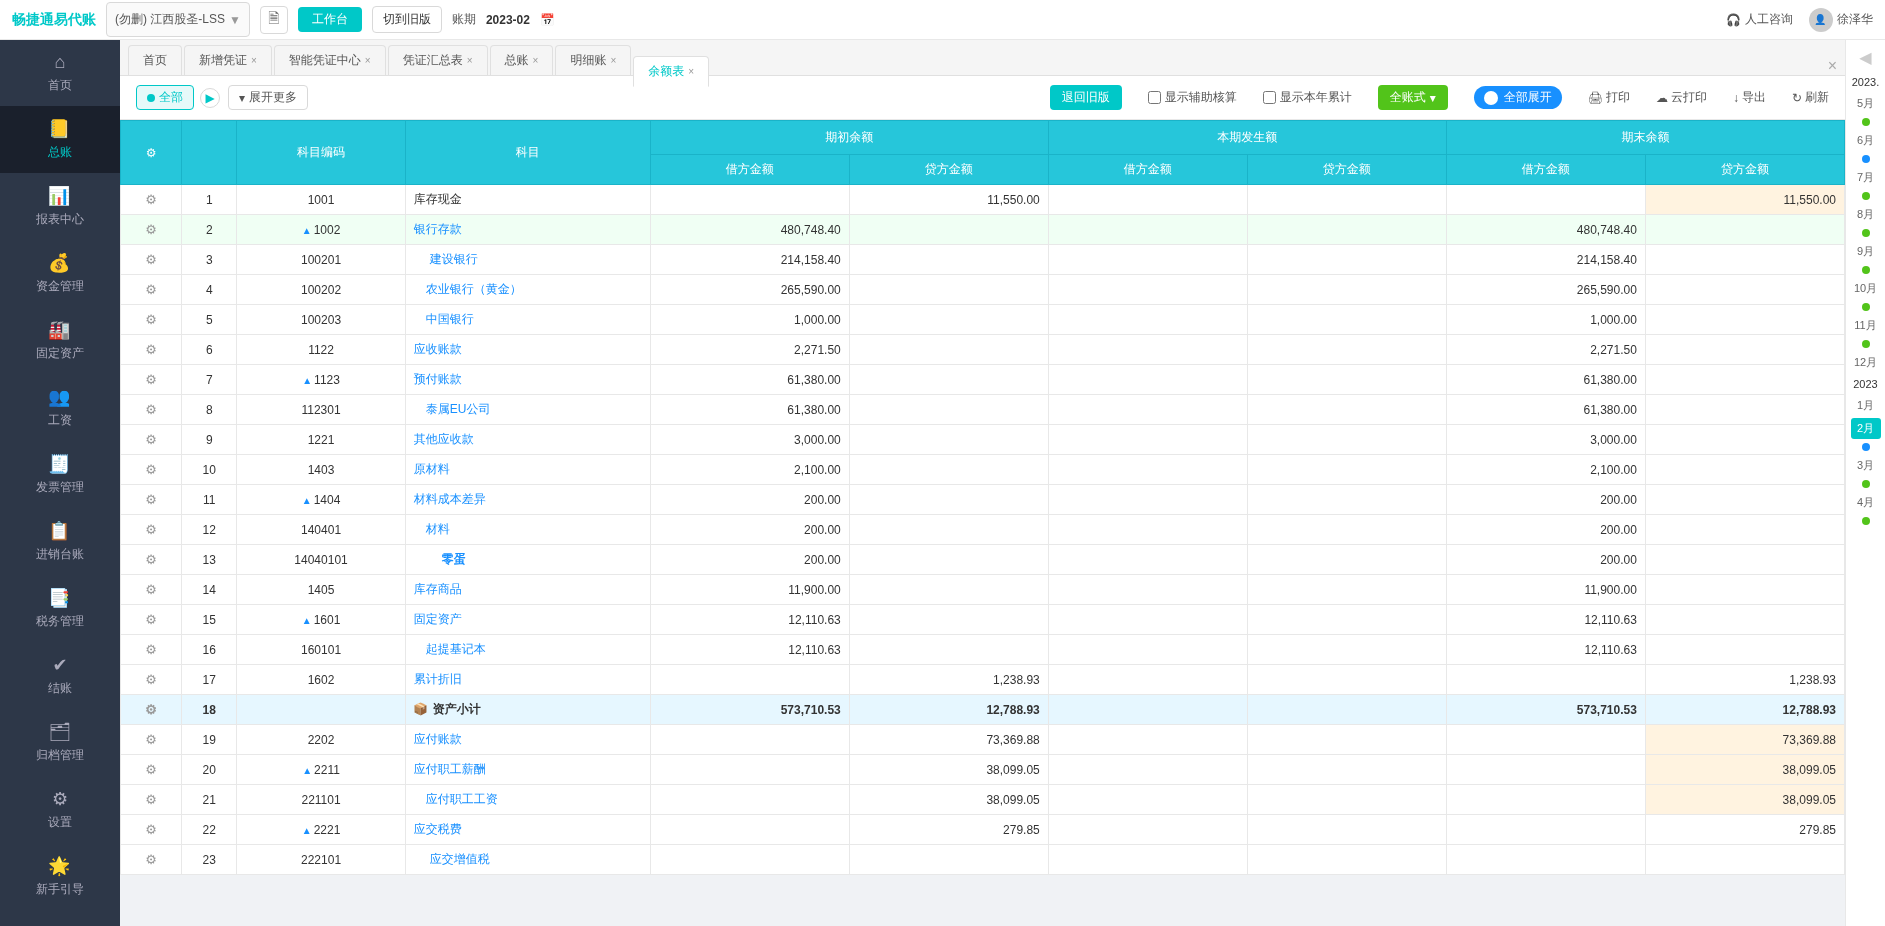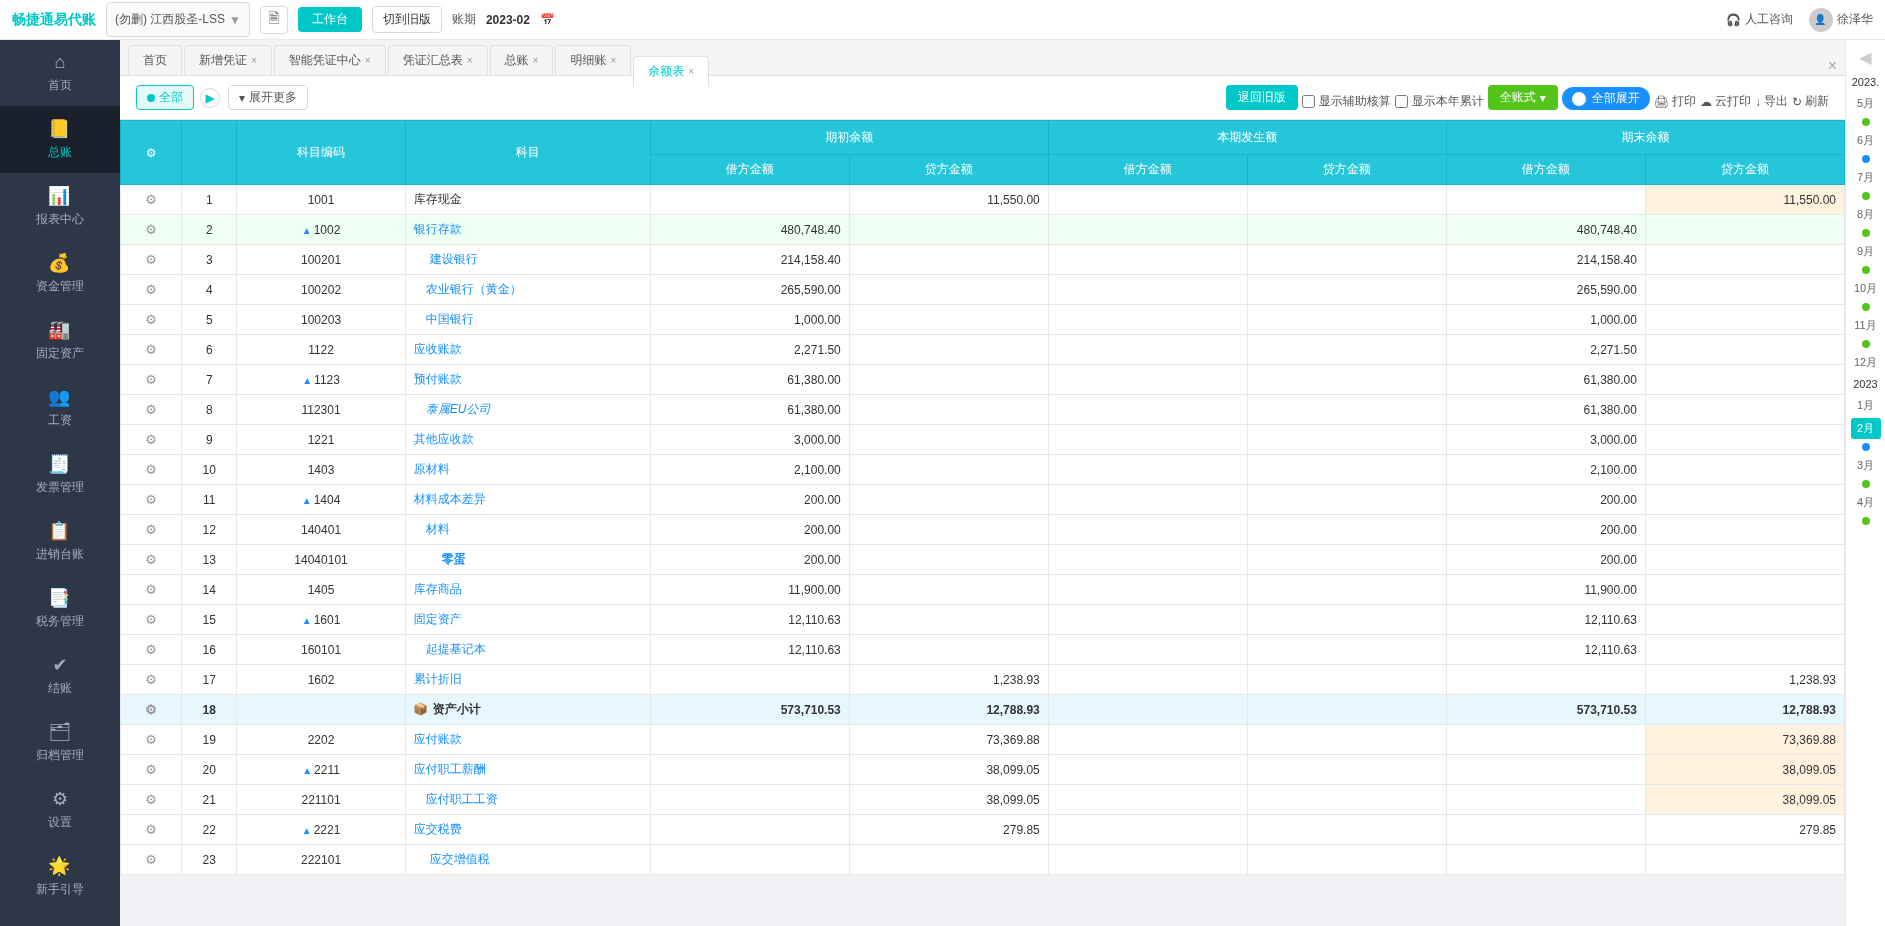--- a/index.html
+++ b/index.html
@@ -37,21 +37,21 @@
     
     .content-area { flex: 1; display: flex; overflow: hidden; }
     .main-content { flex: 1; display: flex; flex-direction: column; overflow: hidden; background: #f0f2f5; }
 
     
     .toolbar { height: 44px; background: #fff; display: flex; align-items: center; padding: 0 16px; gap: 8px; border-bottom: 1px solid #e8e8e8; }
     .filter-group { display: flex; align-items: center; gap: 6px; }
     .filter-all-btn { display: flex; align-items: center; gap: 4px; background: #e6f9f9; border: 1px solid #00c8c8; border-radius: 4px; padding: 3px 10px; color: #00c8c8; cursor: pointer; font-size: 12px; }
     .filter-arrow { background: #fff; border: 1px solid #d9d9d9; border-radius: 50%; width: 20px; height: 20px; display: flex; align-items: center; justify-content: center; cursor: pointer; color: #00c8c8; font-size: 12px; }
     .expand-btn { display: flex; align-items: center; gap: 4px; color: #555; cursor: pointer; font-size: 12px; border: 1px solid #d9d9d9; border-radius: 4px; padding: 3px 10px; background: #fff; }
-    .toolbar-right { margin-left: auto; display: flex; align-items: flex-end; gap: 4px; }
+    .toolbar-right { margin-left: auto; display: flex; align-items: center; gap: 26px; }
     .return-btn { background: #00c8c8; color: #fff; border: none; border-radius: 4px; padding: 4px 12px; cursor: pointer; font-size: 12px; }
     .checkbox-group { display: flex; align-items: center; gap: 4px; font-size: 12px; color: #555; }
     .checkbox-group input[type=checkbox] { cursor: pointer; }
     .format-btn { display: flex; align-items: center; gap: 4px; background: #52c41a; color: #fff; border: none; border-radius: 4px; padding: 4px 12px; cursor: pointer; font-size: 12px; }
     .toggle-switch { display: flex; align-items: center; gap: 6px; background: #1890ff; border-radius: 12px; padding: 3px 10px; cursor: pointer; color: #fff; font-size: 12px; }
     .action-btn { display: flex; align-items: center; gap: 3px; color: #555; cursor: pointer; font-size: 12px; }
 
     
     .table-container { flex: 1; overflow: auto; padding: 0; }
     table { width: 100%; border-collapse: collapse; background: #fff; table-layout: fixed; }
@@ -363,21 +363,21 @@
                 <td></td>
                 <td></td>
                 <td></td>
                 <td>61,380.00</td>
                 <td></td>
               </tr>
               <tr>
                 <td class="center settings-icon-cell" style="cursor: pointer; color: rgb(153, 153, 153); font-size: 13px;">⚙</td>
                 <td class="center">8</td>
                 <td class="center">112301</td>
-                <td class="left" style="padding-left: 20px; font-style: italic;"><a>泰属EU公司</a></td>
+                <td class="left" style="padding-left: 20px;"><a>泰属EU公司</a></td>
                 <td>61,380.00</td>
                 <td></td>
                 <td></td>
                 <td></td>
                 <td>61,380.00</td>
                 <td></td>
               </tr>
               <tr>
                 <td class="center settings-icon-cell" style="cursor: pointer; color: rgb(153, 153, 153); font-size: 13px;">⚙</td>
                 <td class="center">9</td>

